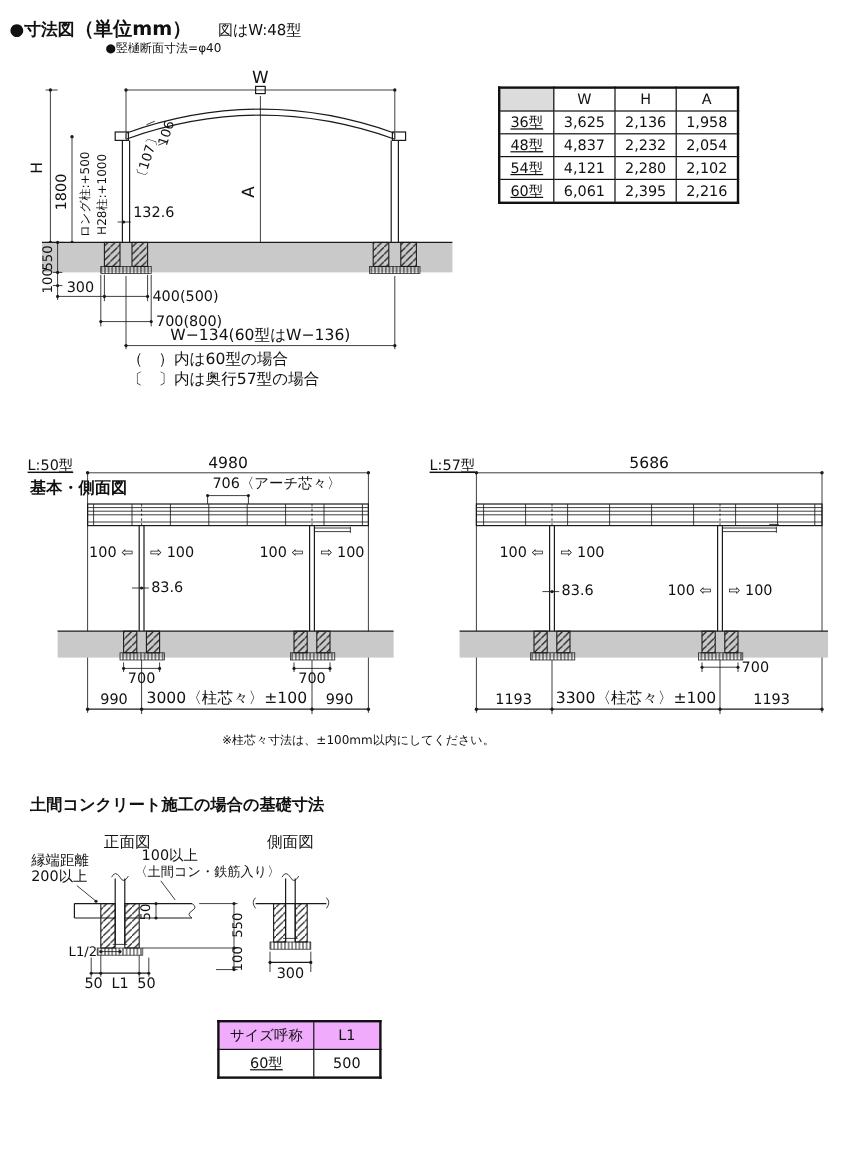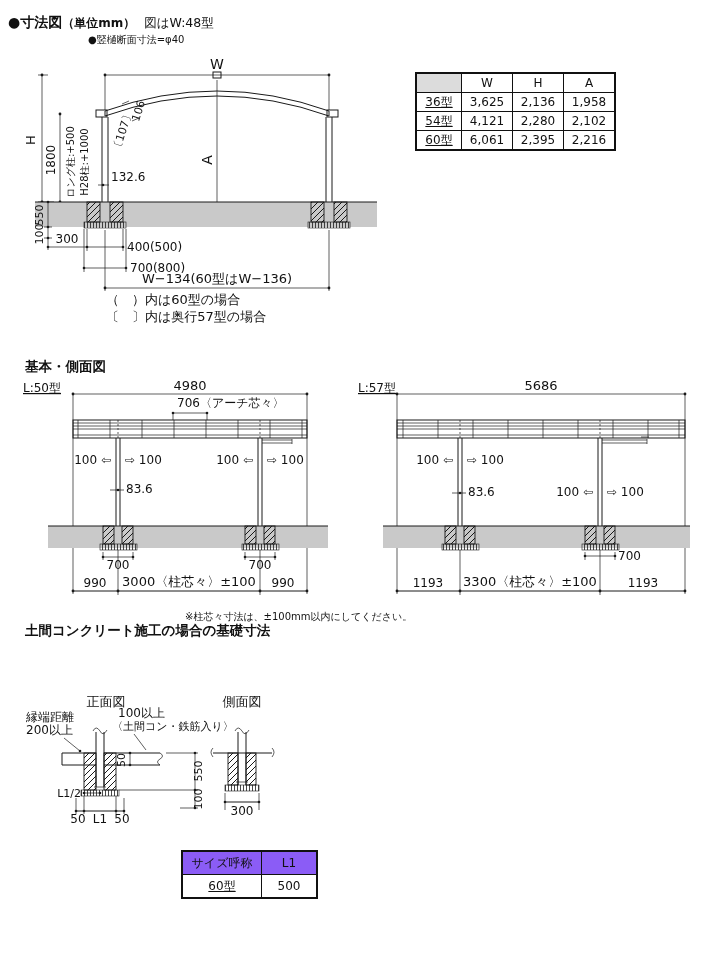--- a/index.html
+++ b/index.html
@@ -10,34 +10,34 @@
   .ln{stroke:#1a1a1a;stroke-width:1;fill:none;}
   .thin{stroke:#1a1a1a;stroke-width:0.7;fill:none;}
   .dash{stroke:#1a1a1a;stroke-width:0.7;fill:none;stroke-dasharray:2,2;}
   .ground{fill:#c9c9c9;stroke:none;}
   .hatch{fill:url(#diagHatch);stroke:#1a1a1a;stroke-width:0.9;}
   .crush{fill:url(#crushHatch);stroke:#1a1a1a;stroke-width:0.6;}
   .dot{fill:#1a1a1a;stroke:none;}
   .t10{font-size:10px;} .t11{font-size:11px;} .t12{font-size:12px;} .t13{font-size:13px;} .t14{font-size:14px;}
   .title-line{position:absolute;left:8px;top:14px;font-size:14px;}
   .title-main{font-weight:bold;}
-  .title-unit{font-size:12px;font-weight:bold;}
-  .title-note{font-size:12.5px;margin-left:9px;}
+  .title-unit{font-size:16px;font-weight:bold;}
+  .title-note{font-size:12.5px;margin-left:22px;}
   .subtitle{position:absolute;left:88px;top:33px;font-size:10px;}
   .notes{position:absolute;left:106px;top:291px;font-size:13px;line-height:17px;}
-  .sec-head{position:absolute;font-size:13.5px;font-weight:bold;}
+  .sec-head{position:absolute;font-size:13.5px;font-weight:bold;margin-top:40px;}
   .note-star{position:absolute;left:185px;top:610px;font-size:10px;}
   table.dim-table{border-collapse:collapse;border:2px solid #111;background:#fff;}
   table.dim-table td{border:1px solid #111;text-align:center;font-size:12px;padding:0 4px;}
   .size-table td{width:36px;height:18px;}
   .size-table td.num{width:42px;}
   .l1-table td{height:22px;}
   .l1-table td.c1{width:70px;} .l1-table td.c2{width:46px;}
   .hdrcell{background:#dcdcdc;}
-  .hdr2{background:#8b5cf6;}
+  .hdr2{background:#f0abfc;}
   .und{text-decoration:underline;}
 </style>
 </head>
 <body>
 
 <div class="title-line">
   <span class="title-main">●寸法図</span><span class="title-unit">（単位mm）</span><span class="title-note">図はW:48型</span>
 </div>
 <div class="subtitle">●竪樋断面寸法=φ40</div>
 
@@ -183,20 +183,26 @@
     <td class="hdrcell"></td>
     <td>W</td>
     <td>H</td>
     <td>A</td>
   </tr>
   <tr>
     <td class="und">36型</td>
     <td class="num">3,625</td>
     <td class="num">2,136</td>
     <td class="num">1,958</td>
+  </tr>
+  <tr>
+    <td class="und">48型</td>
+    <td class="num">4,837</td>
+    <td class="num">2,232</td>
+    <td class="num">2,054</td>
   </tr>
   <tr>
     <td class="und">54型</td>
     <td class="num">4,121</td>
     <td class="num">2,280</td>
     <td class="num">2,102</td>
   </tr>
   <tr>
     <td class="und">60型</td>
     <td class="num">6,061</td>

